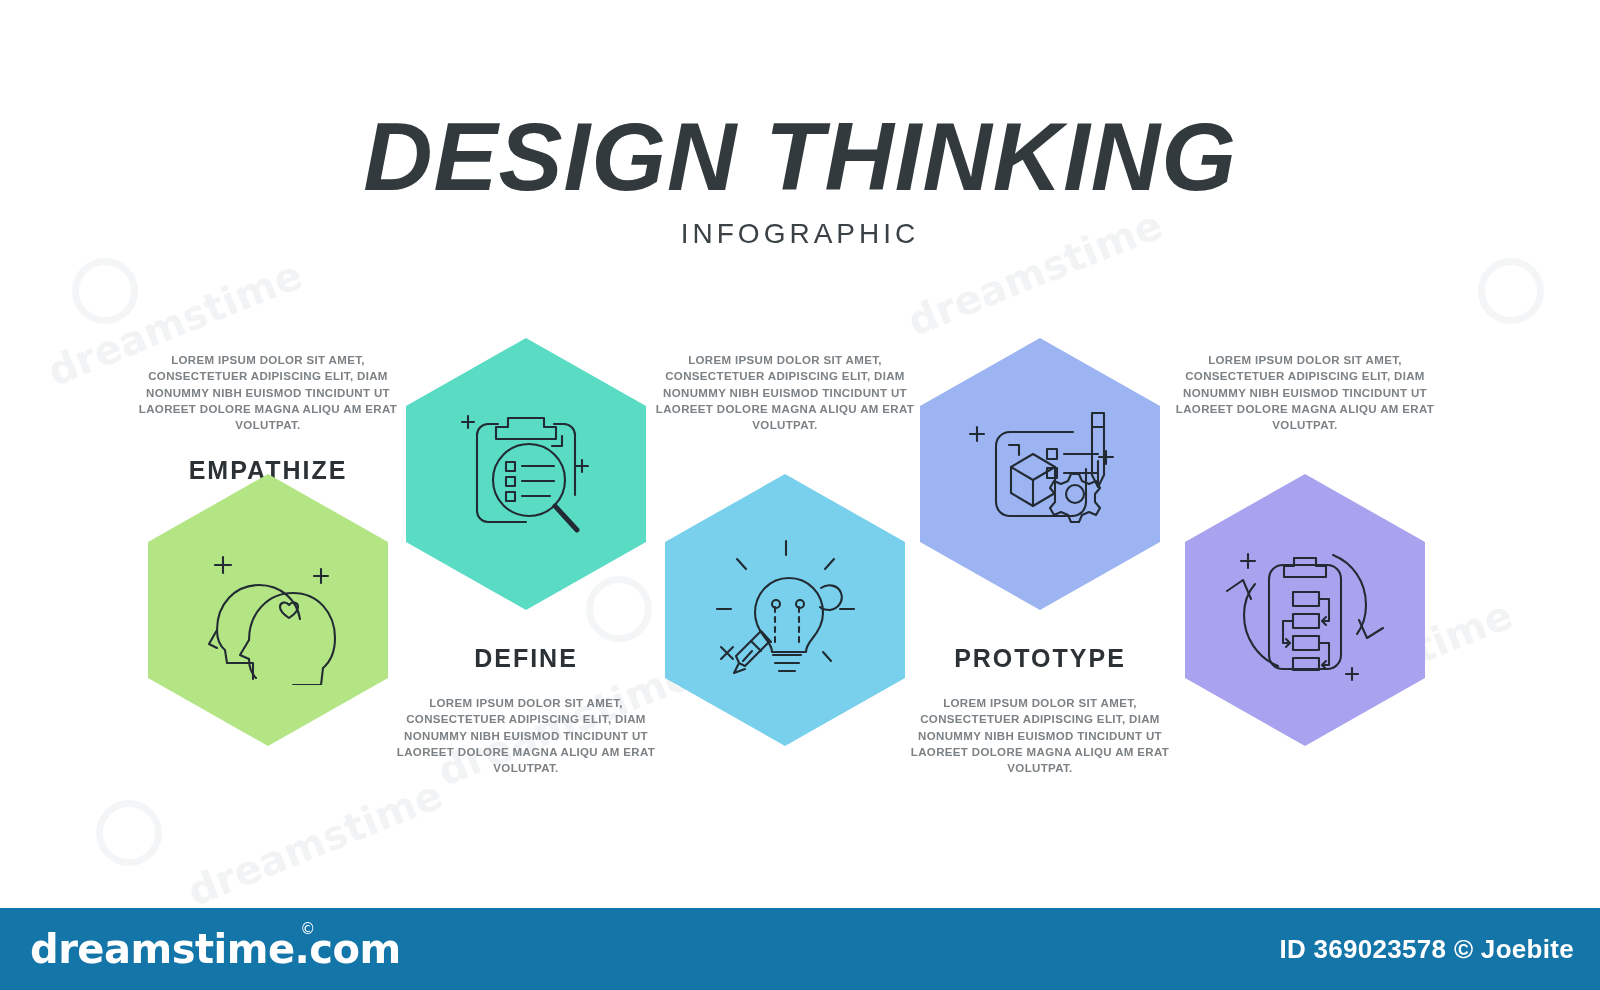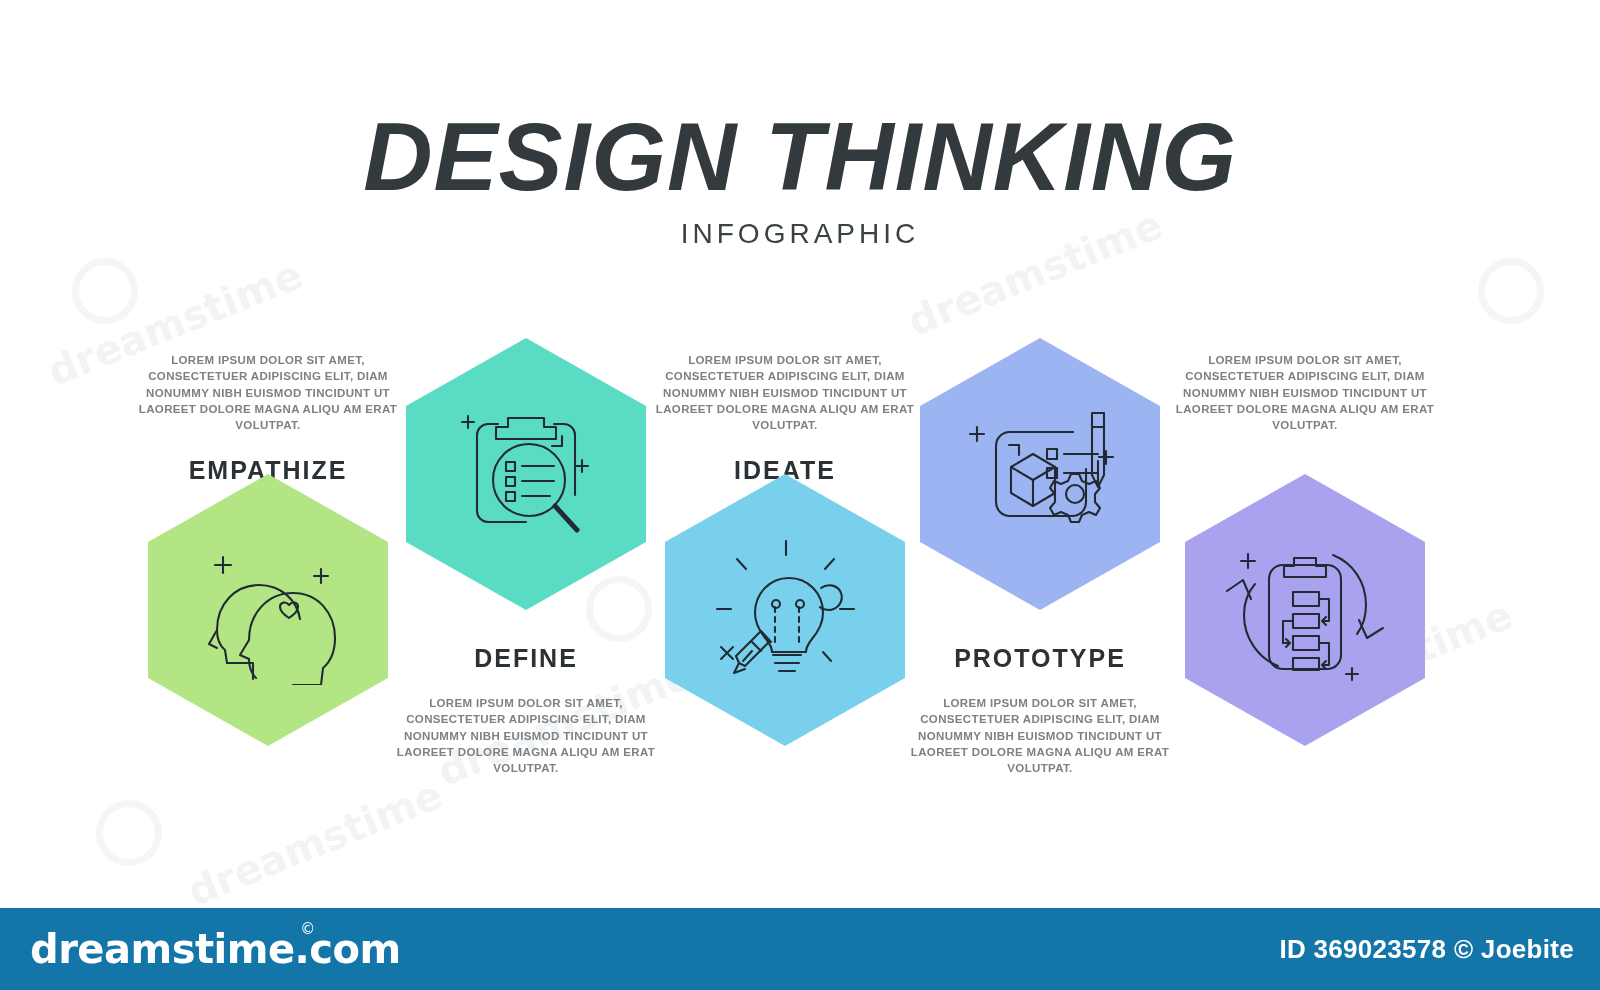--- a/index.html
+++ b/index.html
@@ -210,21 +210,20 @@
     </svg>
   </div>
 
   <div class="stage-text" style="left:396px; top:628px;">
     <div class="stage-label">DEFINE</div>
     <div class="stage-desc desc-below">LOREM IPSUM DOLOR SIT AMET, CONSECTETUER ADIPISCING ELIT, DIAM NONUMMY NIBH EUISMOD TINCIDUNT UT LAOREET DOLORE MAGNA ALIQU AM ERAT VOLUTPAT.</div>
   </div>
 
   <div class="stage-text" style="left:655px; top:352px;">
     <div class="stage-desc desc-above">LOREM IPSUM DOLOR SIT AMET, CONSECTETUER ADIPISCING ELIT, DIAM NONUMMY NIBH EUISMOD TINCIDUNT UT LAOREET DOLORE MAGNA ALIQU AM ERAT VOLUTPAT.</div>
-    <div class="stage-label">IDEATE</div>
   </div>
 
   <div class="hex" id="hex-ideate" style="left: 665px; top: 474px; background: rgb(121, 208, 236);">
     <svg class="icon" width="156" height="150" viewBox="0 0 156 150" fill="none" stroke="#222b33" stroke-width="2.1" stroke-linecap="round" stroke-linejoin="round">
 
       <path d="M79 6v14"></path>
       <path d="M30 24l9 10"></path>
       <path d="M127 24l-9 10"></path>
       <path d="M10 74h14"></path>
       <path d="M133 74h14"></path>

